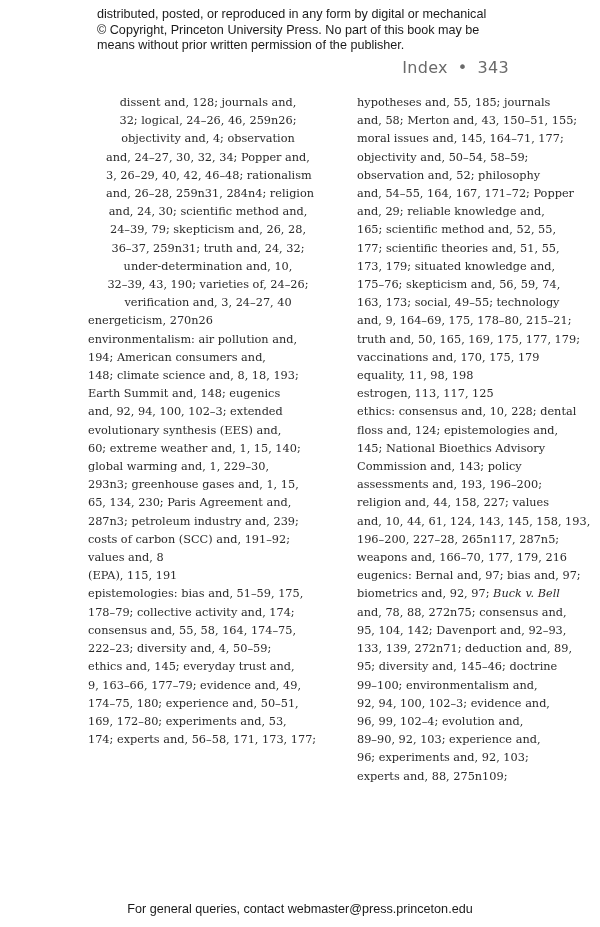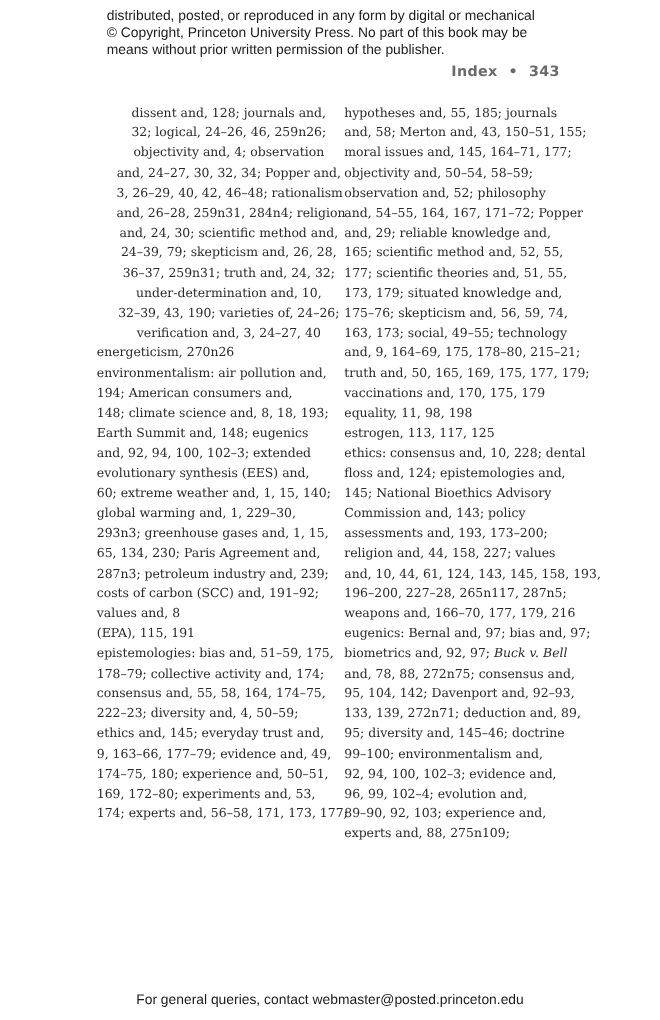--- a/index.html
+++ b/index.html
@@ -4,35 +4,35 @@
   <style>
     html, body { margin: 0; padding: 0; background: #ffffff; }
     body { width: 600px; height: 927px; position: relative; overflow: hidden; }
     .copyright {
       position: absolute; left: 97px; top: 7px; width: 440px;
       font-family: "Liberation Sans", sans-serif; font-size: 12.6px; line-height: 15.5px;
       color: #1a1a1a;
     }
     .running-head {
       position: absolute; right: 91px; top: 58px;
-      font-family: "DejaVu Sans", sans-serif; font-size: 13px; font-weight: 700;
+      font-family: "DejaVu Sans", sans-serif; font-size: 16px; font-weight: 400;
       color: #6a6a6a; letter-spacing: 0.3px;
     }
     .running-head .sep { margin: 0 10px; }
     .col {
       position: absolute; top: 94px;
       font-family: "DejaVu Serif", serif; font-size: 11.3px; line-height: 18.2px;
       color: #2a2a2a;
     }
     .col-left { left: 88px; width: 222px; }
     .col-right { left: 313px; width: 222px; }
     .entry { padding-left: 18px; text-indent: -18px; }
     .entry.cont-top { padding-left: 18px; text-indent: 0; }
     .col-right .entry.cont-top { padding-left: 14px; }
-    .col-right .entry { padding-left: 14px; text-indent: -14px; }
+    .col-right .entry { padding-left: 14px; text-indent: -14px; margin-left: 44px; }
     .col-left .entry.cont-top { padding-left: 18px; text-align: center; }
     .line { display: block; white-space: nowrap; }
     .footer {
       position: absolute; left: 0; width: 600px; top: 902px; text-align: center;
       font-family: "Liberation Sans", sans-serif; font-size: 12.6px; color: #1a1a1a;
     }
     i { font-style: italic; }
   </style>
 </head>
 <body>
@@ -118,34 +118,35 @@
     <span class="line">equality, 11, 98, 198</span>
   </div>
   <div class="entry">
     <span class="line">estrogen, 113, 117, 125</span>
   </div>
   <div class="entry">
     <span class="line">ethics: consensus and, 10, 228; dental</span>
     <span class="line">floss and, 124; epistemologies and,</span>
     <span class="line">145; National Bioethics Advisory</span>
     <span class="line">Commission and, 143; policy</span>
-    <span class="line">assessments and, 193, 173–200;</span>
+    <span class="line">assessments and, 193, 196–200;</span>
     <span class="line">religion and, 44, 158, 227; values</span>
     <span class="line">and, 10, 44, 61, 124, 143, 145, 158, 193,</span>
     <span class="line">196–200, 227–28, 265n117, 287n5;</span>
     <span class="line">weapons and, 166–70, 177, 179, 216</span>
   </div>
   <div class="entry">
     <span class="line">eugenics: Bernal and, 97; bias and, 97;</span>
     <span class="line"><span>biometrics and, 92, 97; </span><i>Buck v. Bell</i></span>
     <span class="line">and, 78, 88, 272n75; consensus and,</span>
     <span class="line">95, 104, 142; Davenport and, 92–93,</span>
     <span class="line">133, 139, 272n71; deduction and, 89,</span>
     <span class="line">95; diversity and, 145–46; doctrine</span>
     <span class="line">99–100; environmentalism and,</span>
     <span class="line">92, 94, 100, 102–3; evidence and,</span>
     <span class="line">96, 99, 102–4; evolution and,</span>
     <span class="line">89–90, 92, 103; experience and,</span>
+    <span class="line">96; experiments and, 92, 103;</span>
     <span class="line">experts and, 88, 275n109;</span>
   </div>
 </div>
 
-<div class="footer">For general queries, contact webmaster@posted.princeton.edu</div>
+<div class="footer">For general queries, contact webmaster@press.princeton.edu</div>
 
 </body></html>

